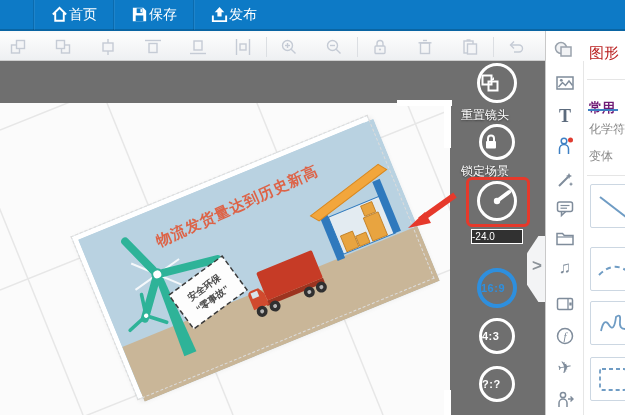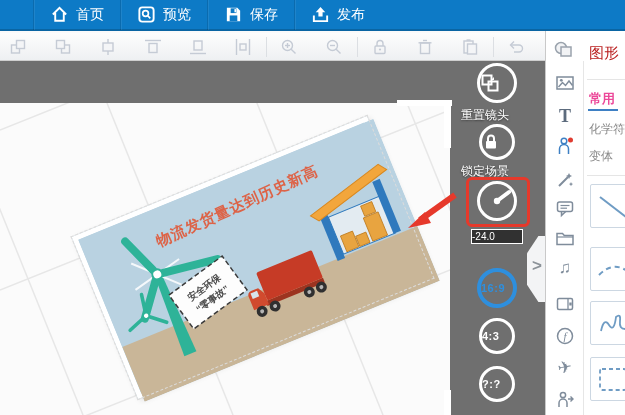--- a/index.html
+++ b/index.html
@@ -1,21 +1,21 @@
 <!DOCTYPE html>
 <html><head>
 <meta charset="utf-8">
 <style>
   * { margin:0; padding:0; box-sizing:border-box; }
   html,body { width:625px; height:415px; overflow:hidden; font-family:"Liberation Sans","DejaVu Sans",sans-serif; background:#fafafa; }
   #stage { position:relative; width:625px; height:415px; overflow:hidden; }
 
   
   #topbar { position:absolute; left:0; top:0; width:625px; height:31px; background:#0d7ac6; border-bottom:2px solid #0a65a3; display:flex; align-items:center; }
-  .menu-item { height:31px; display:flex; align-items:center; gap:7px; padding:0 16px; color:#fff; font-size:14px; border-left:1px solid rgba(0,0,0,0.12); box-shadow:inset 1px 0 0 rgba(255,255,255,0.08); cursor:pointer; }
+  .menu-item { height:31px; display:flex; align-items:center; padding:0 16px; color:#fff; font-size:14px; border-left:1px solid rgba(0,0,0,0.12); box-shadow:inset 1px 0 0 rgba(255,255,255,0.08); cursor:pointer; }
   .menu-item:first-child { margin-left:33px; }
   .menu-item svg { display:block; }
 
   
   #toolbar { position:absolute; left:0; top:33px; width:545px; height:28px; background:linear-gradient(#fdfdfd,#eef0f2); border-bottom:1px solid #cfcfcf; display:flex; align-items:center; }
   .tb-ic { width:18px; height:18px; margin-left:27px; flex:0 0 auto; }
   .tb-sep { width:1px; height:20px; background:#dcdfe3; margin-left:14px; flex:0 0 auto; }
 
   
   #canvas { position:absolute; left:0; top:61px; width:545px; height:354px; background:#fbfbfb; overflow:hidden; }
@@ -42,47 +42,39 @@
   #collapse-tab { position:absolute; left:527px; top:236px; width:30px; height:66px; background:#f3f4f5; clip-path:polygon(100% 0,38% 0,0 26%,0 74%,38% 100%,100% 100%); cursor:pointer; }
   #collapse-tab i { position:absolute; left:5px; top:20px; font-style:normal; font-size:17px; font-weight:bold; color:#8b9298; }
 
   
   #rpanel { position:absolute; left:545px; top:31px; width:80px; height:384px; background:#ffffff; border-left:1px solid #c9c9c9; }
   #rtools { position:absolute; left:0; top:30px; width:38px; height:354px; border-right:1px solid #e6e6e6; }
   .rt-ic { position:absolute; left:9px; width:20px; height:20px; cursor:pointer; color:#7f8c9b; font-size:16px; line-height:20px; text-align:center; }
   #rcontent { position:absolute; left:39px; top:0; width:41px; height:384px; overflow:hidden; }
   #panel-title { position:absolute; left:4px; top:13px; font-size:15px; color:#b91c1c; white-space:nowrap; }
   .hline { position:absolute; left:2px; width:40px; height:1px; background:#e5e5e5; }
-  #tab-common { position:absolute; left:4px; top:59px; font-size:13px; font-weight:bold; color:#ec4899; white-space:nowrap; cursor:pointer; }
+  #tab-common { position:absolute; left:4px; top:68px; font-size:13px; font-weight:bold; color:#701a75; white-space:nowrap; cursor:pointer; }
   #tab-underline { position:absolute; left:3px; top:78px; width:30px; height:2px; background:#3e80c4; }
   .cat { position:absolute; left:4px; font-size:12px; color:#8a8a8a; white-space:nowrap; cursor:pointer; }
   .shape-box { position:absolute; left:5px; width:44px; height:44px; background:#fff; border:1px solid #ccd7e2; border-radius:2px; cursor:pointer; }
   .shape-box svg { display:block; margin:5px 0 0 4px; }
 
   .lbl-clip { white-space:nowrap; }
 </style>
 </head>
 <body>
 
 <div id="stage">
 
   <div id="topbar">
     <div class="menu-item">
       <svg width="19" height="19" viewBox="0 0 20 20">
           <path d="M3 10 L10 3 L17 10 M5.5 8.5 V16.5 H14.5 V8.5" fill="none" stroke="#fff" stroke-width="2"></path>
         </svg>
       <span>首页</span>
-    </div>
-    <div class="menu-item">
-      <svg width="19" height="19" viewBox="0 0 20 20">
-          <rect x="2.5" y="2.5" width="15" height="15" rx="3" fill="none" stroke="#fff" stroke-width="2"></rect>
-          <circle cx="9" cy="9" r="3" fill="none" stroke="#fff" stroke-width="1.8"></circle>
-          <line x1="11.3" y1="11.3" x2="14" y2="14" stroke="#fff" stroke-width="1.8"></line>
-        </svg>
-      <span>预览</span>
     </div>
     <div class="menu-item">
       <svg width="19" height="19" viewBox="0 0 20 20">
           <path d="M3 3 h11 l3 3 v11 H3 z" fill="#fff"></path>
           <rect x="7" y="3.5" width="6" height="5" fill="#0d7ac6"></rect>
           <rect x="11" y="4.3" width="1.6" height="3.4" fill="#fff"></rect>
           <rect x="6" y="11" width="8" height="6" fill="#0d7ac6"></rect>
         </svg>
       <span>保存</span>
     </div>

